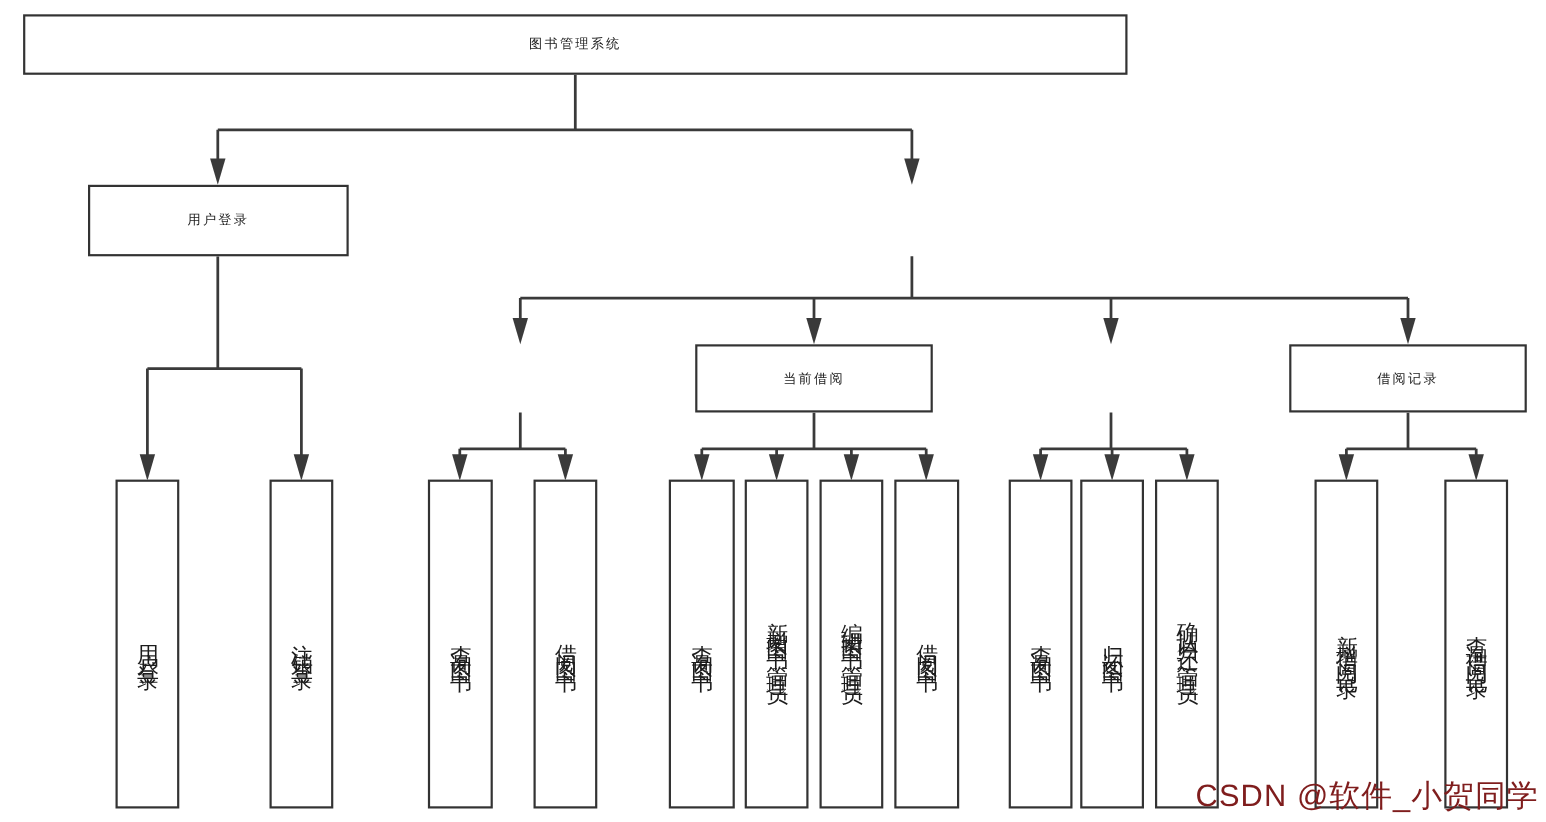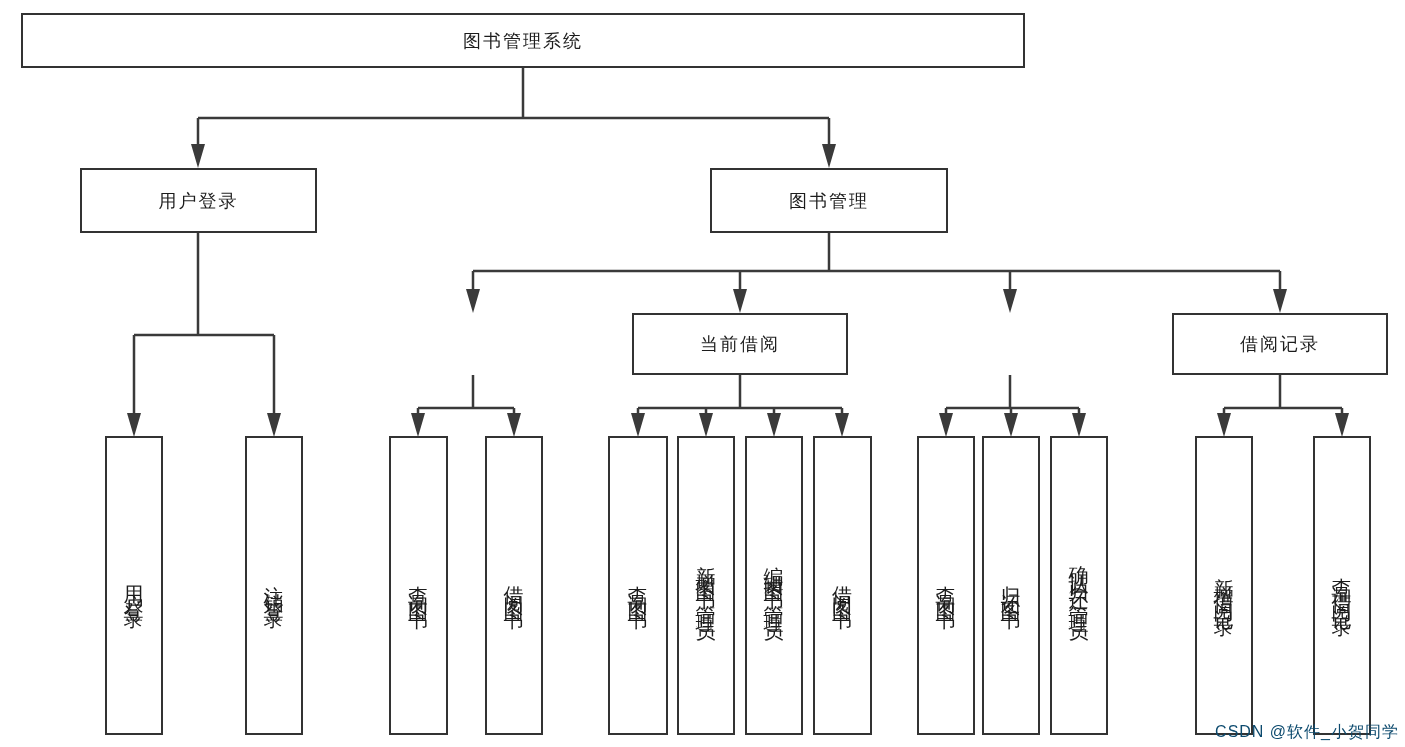--- a/index.html
+++ b/index.html
@@ -24,39 +24,39 @@
     box-sizing: border-box;
     background: #ffffff;
     border: 2.5px solid #333333;
     display: flex;
     align-items: center;
     justify-content: center;
     color: #1c1c1c;
     z-index: 2;
   }
   .node .lbl {
-    font-size: 18px;
+    font-size: 12px;
     letter-spacing: 2px;
     white-space: nowrap;
   }
   .node.v .lbl {
     writing-mode: vertical-rl;
     text-orientation: mixed;
     white-space: normal;
     letter-spacing: 8px;
     line-height: 1;
     font-size: 20px;
   }
   .watermark {
     position: absolute;
     right: 6px;
     bottom: 4px;
     z-index: 5;
-    font-size: 16px;
-    color: #0c4a6e;
+    font-size: 28px;
+    color: #7f1d1d;
     letter-spacing: 1px;
     white-space: nowrap;
   }
 </style>
 </head>
 <body>
 
 <div class="stage">
 
   <svg class="wires" viewBox="0 0 1405 747" xmlns="http://www.w3.org/2000/svg">
@@ -91,23 +91,20 @@
       <polygon points="1335,413 1349,413 1342,437"></polygon>
     </g>
   </svg>
 
   <div class="node" style="left:21px;top:13px;width:1004px;height:55px">
     <span class="lbl">图书管理系统</span>
   </div>
 
   <div class="node" style="left:80px;top:168px;width:237px;height:65px">
     <span class="lbl">用户登录</span>
-  </div>
-  <div class="node" style="left:710px;top:168px;width:238px;height:65px">
-    <span class="lbl">图书管理</span>
   </div>
 
   <div class="node" style="left:632px;top:313px;width:216px;height:62px">
     <span class="lbl">当前借阅</span>
   </div>
   <div class="node" style="left:1172px;top:313px;width:216px;height:62px">
     <span class="lbl">借阅记录</span>
   </div>
 
   <div class="node v" style="left:105px;top:436px;width:58px;height:299px">

